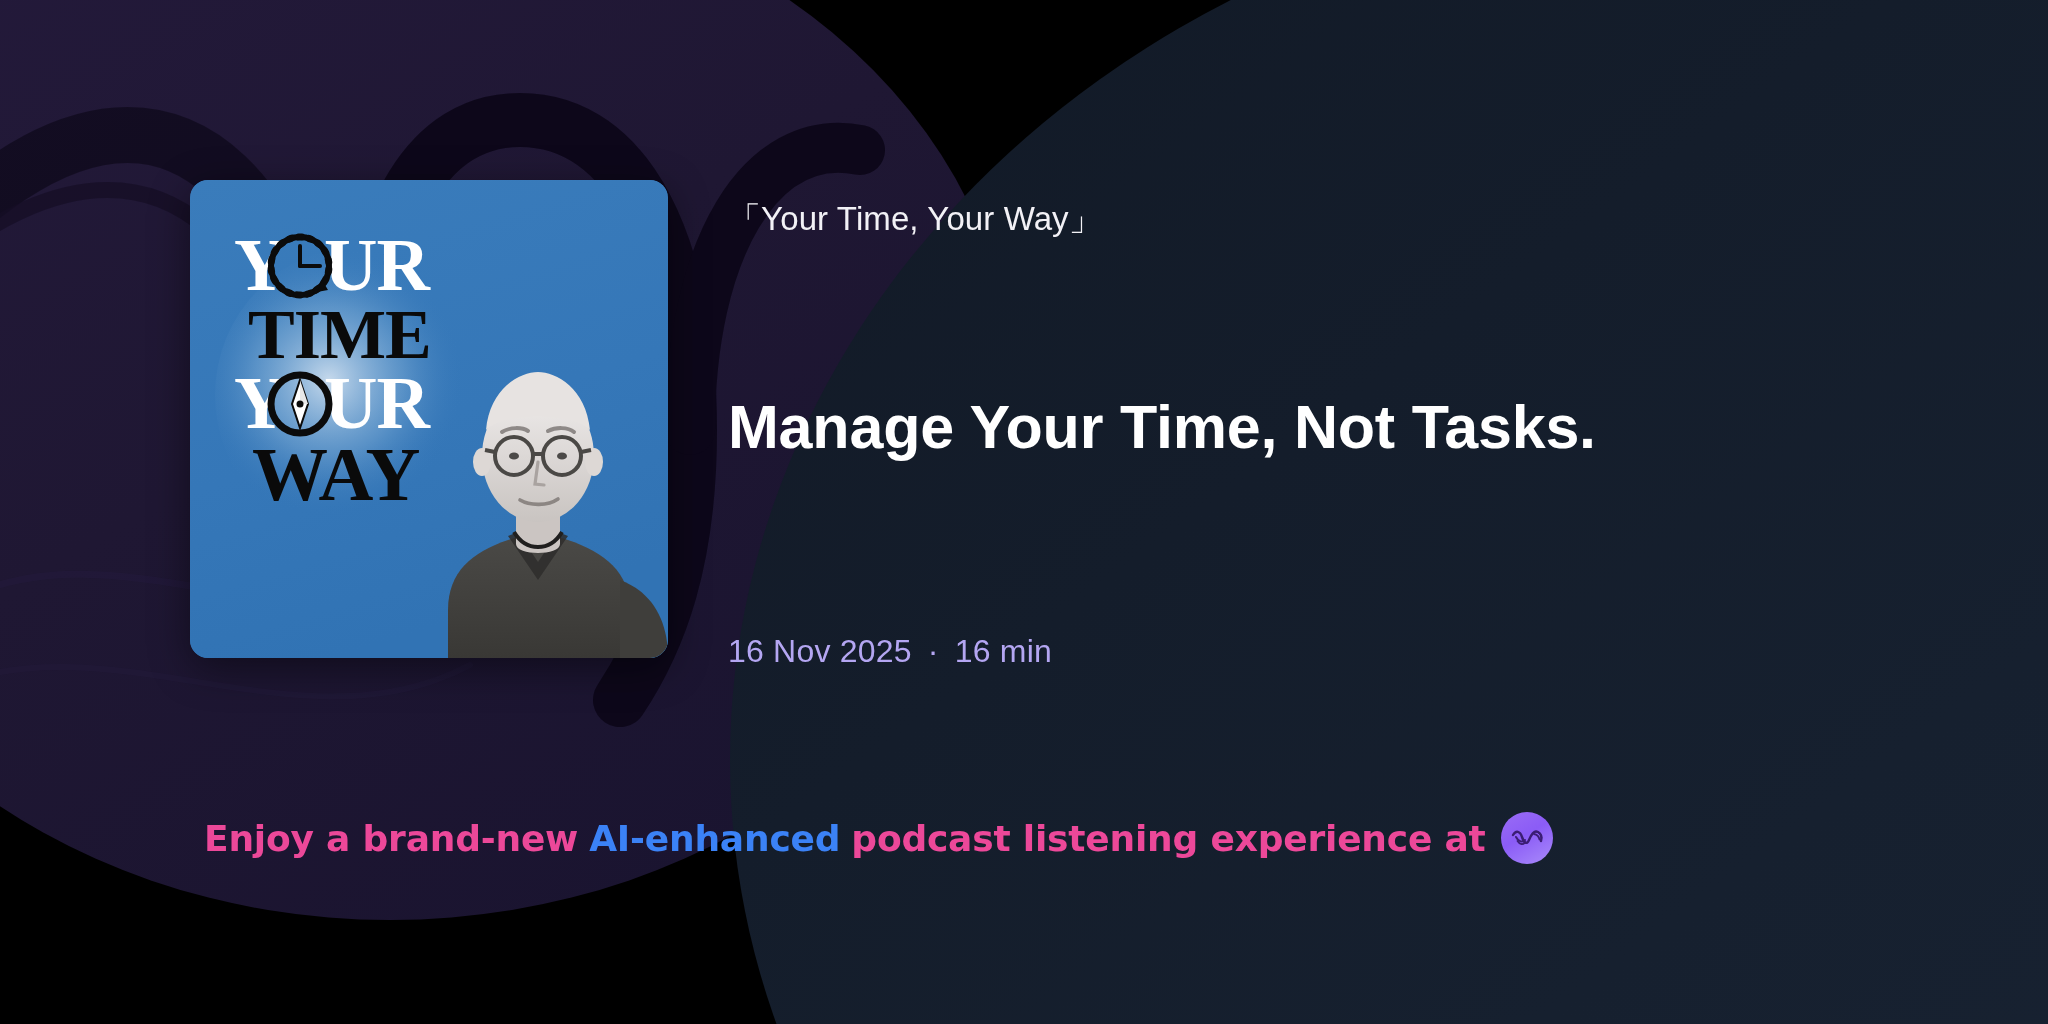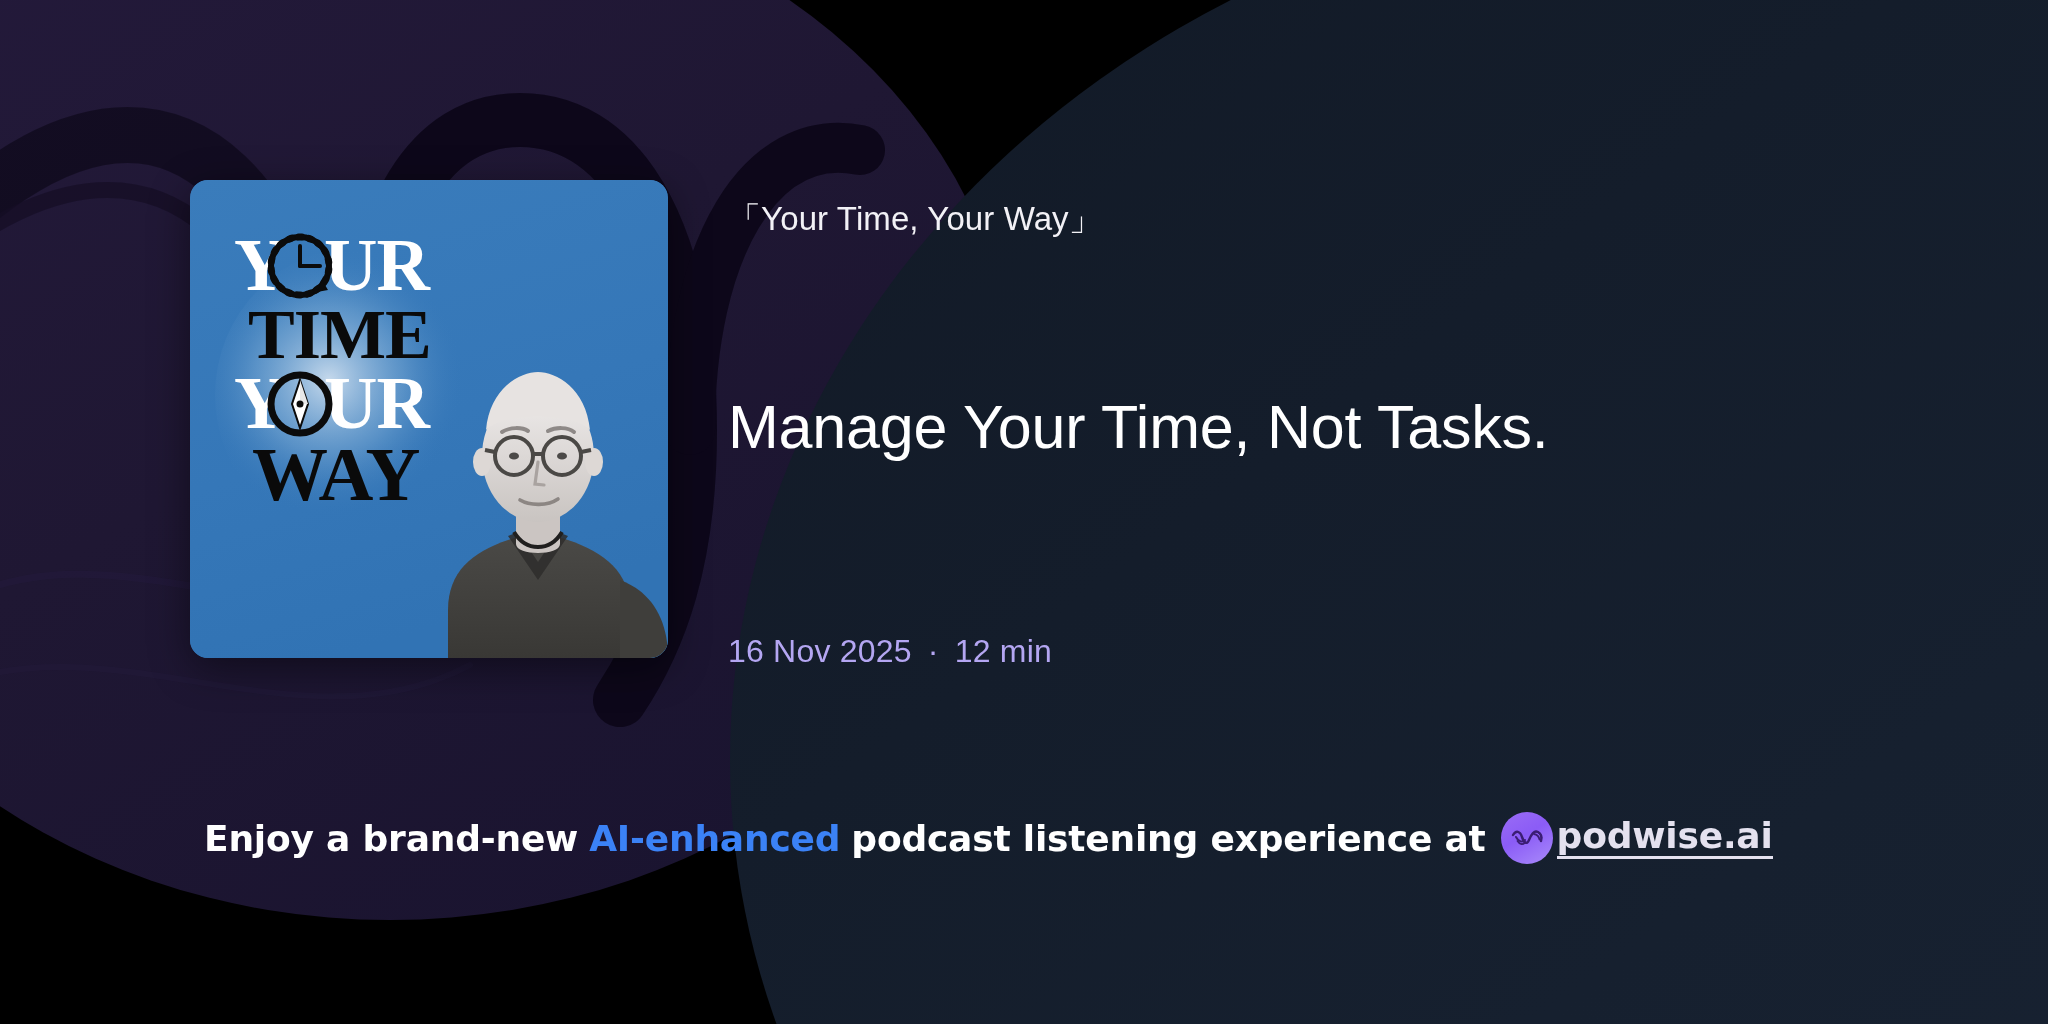--- a/index.html
+++ b/index.html
@@ -37,21 +37,21 @@
     position:absolute; top:182px; left:0;
     font-size:33px; line-height:1.25;
     color:#f2f1f6;
     letter-spacing:.1px;
     white-space:nowrap;
   }
   .episode-title {
     position:absolute; top:375px; left:0;
     font-size:61px; line-height:1.2;
     color:#ffffff;
-    font-weight:400;
+    font-weight:700;
     letter-spacing:-.2px;
     white-space:nowrap;
   }
   .episode-sub {
     position:absolute; top:615px; left:0;
     font-size:32px; line-height:1.25;
     color:#b4a6f2;
     letter-spacing:.2px;
     white-space:nowrap;
   }
@@ -60,21 +60,21 @@
   
   .promo {
     position:absolute;
     left:204px; top:812px;
     display:flex; align-items:center;
     font-size:36px; font-weight:700;
     letter-spacing:-.2px;
     white-space:nowrap;
     font-family:"DejaVu Sans", sans-serif;
   }
-  .promo .t { color:#ffffff; }
+  .promo .t { color:#ec4899; }
   .promo .hl { color:#3b82f6; }
   .promo .sp { width:11px; display:inline-block; }
 
   .brand { display:flex; align-items:center; margin-left:15px; }
   .brand-logo {
     width:52px; height:52px; border-radius:50%;
     background:linear-gradient(150deg,#9a6cf5 0%,#8b5cf6 45%,#a98bfb 100%);
     display:flex; align-items:center; justify-content:center;
     flex:0 0 auto;
   }
@@ -227,38 +227,37 @@
       </g>
     </svg>
   </div>
 
   <div class="meta">
     <div class="podcast-name">「Your Time, Your Way」</div>
     <h1 class="episode-title">Manage Your Time, Not Tasks.</h1>
     <div class="episode-sub">
       <span>16 Nov 2025</span>
       <span class="dot">·</span>
-      <span>12 min</span>
+      <span>16 min</span>
     </div>
   </div>
 
   <div class="promo">
     <span class="t">Enjoy a brand-new</span>
     <span class="sp"></span>
     <span class="hl">AI-enhanced</span>
     <span class="sp"></span>
     <span class="t">podcast listening experience at</span>
 
     <span class="brand">
       <span class="brand-logo">
         <svg width="40" height="40" viewBox="0 0 40 40" xmlns="http://www.w3.org/2000/svg" aria-hidden="true">
           <path d="M6 17 C9 12, 13 13, 15 19 C17 25, 20 27, 22 22 C24 17, 27 12, 31 14 C34 15.5, 35 19, 34 23" fill="none" stroke="#3b1d74" stroke-width="2.4" stroke-linecap="round"></path>
           <path d="M9 19 C11 23, 15 25, 18 22" fill="none" stroke="#3b1d74" stroke-width="2" stroke-linecap="round"></path>
           <path d="M10.5 23 C12.5 26, 15.5 27, 17.5 25" fill="none" stroke="#3b1d74" stroke-width="1.8" stroke-linecap="round"></path>
           <path d="M27 16 C30 16.5, 32 19, 32.5 21.5" fill="none" stroke="#3b1d74" stroke-width="1.8" stroke-linecap="round"></path>
           <path d="M28.5 13.5 C31.5 14, 34 16.5, 34.5 19.5" fill="none" stroke="#3b1d74" stroke-width="1.6" stroke-linecap="round"></path>
         </svg>
       </span>
-      <span class="brand-name">podwise.ai</span>
     </span>
   </div>
 
 </div>
 
 </body></html>

